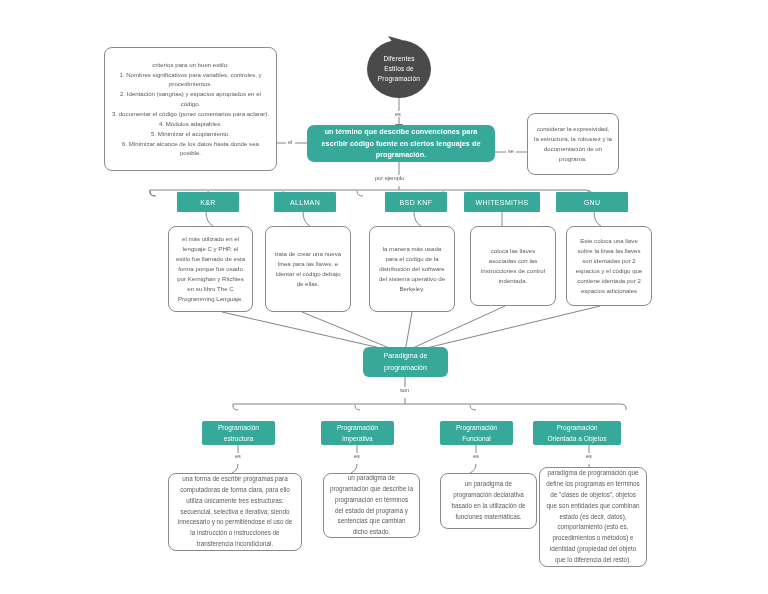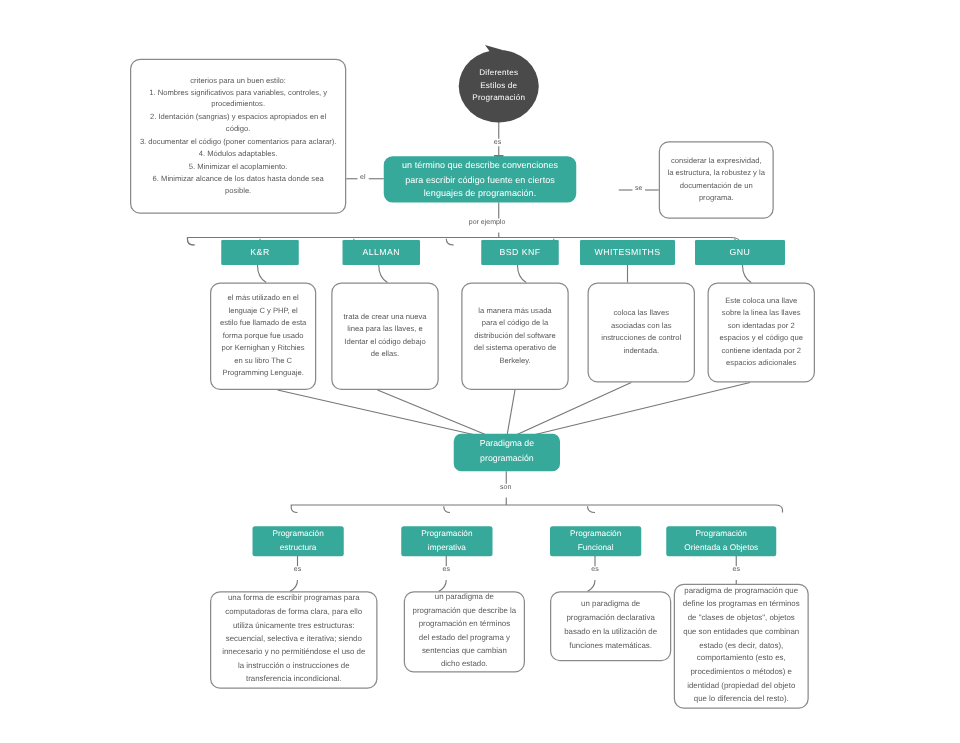--- a/index.html
+++ b/index.html
@@ -167,21 +167,21 @@
       <path d="M589 464 L589 470"></path>
     </g>
   </svg>
 
   <div class="node root-node" style="left:367px; top:40px; width:64px; height:58px;">
     <span class="txt">Diferentes
 Estilos de
 Programación</span>
   </div>
 
-  <div class="node teal-bar" style="left:307px; top:125px; width:154px; height:37px;">
+  <div class="node teal-bar" style="left:307px; top:125px; width:188px; height:37px;font-weight:bold;">
     <span class="txt">un término que describe convenciones para escribir código fuente en ciertos lenguajes de programación.</span>
   </div>
 
   <div class="node white-box" style="left:104px; top:47px; width:173px; height:124px;">
     <span class="txt">criterios para un buen estilo:
 1. Nombres significativos para variables, controles, y procedimientos.
 2. Identación (sangrias) y espacios apropiados en el código.
 3. documentar el código (poner comentarios para aclarar).
 4. Módulos adaptables.
 5. Minimizar el acoplamiento.

